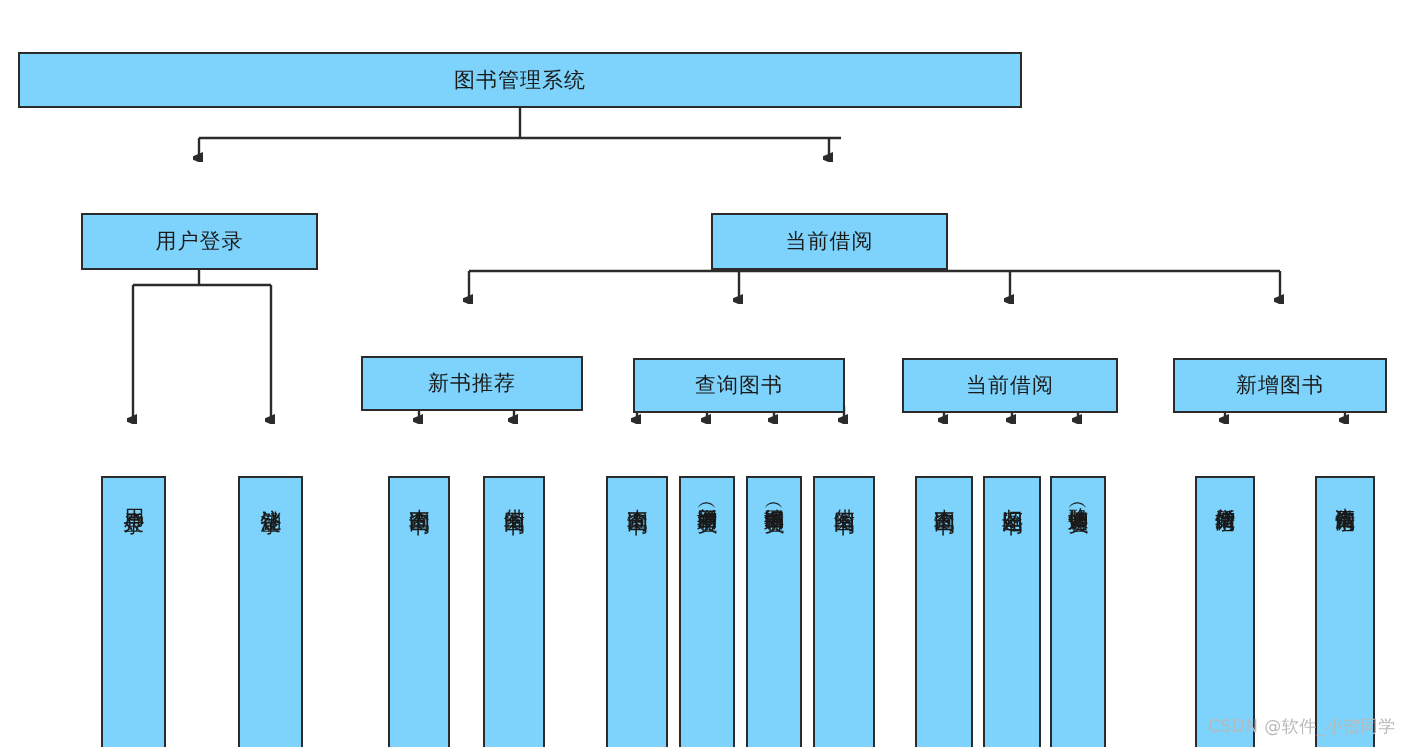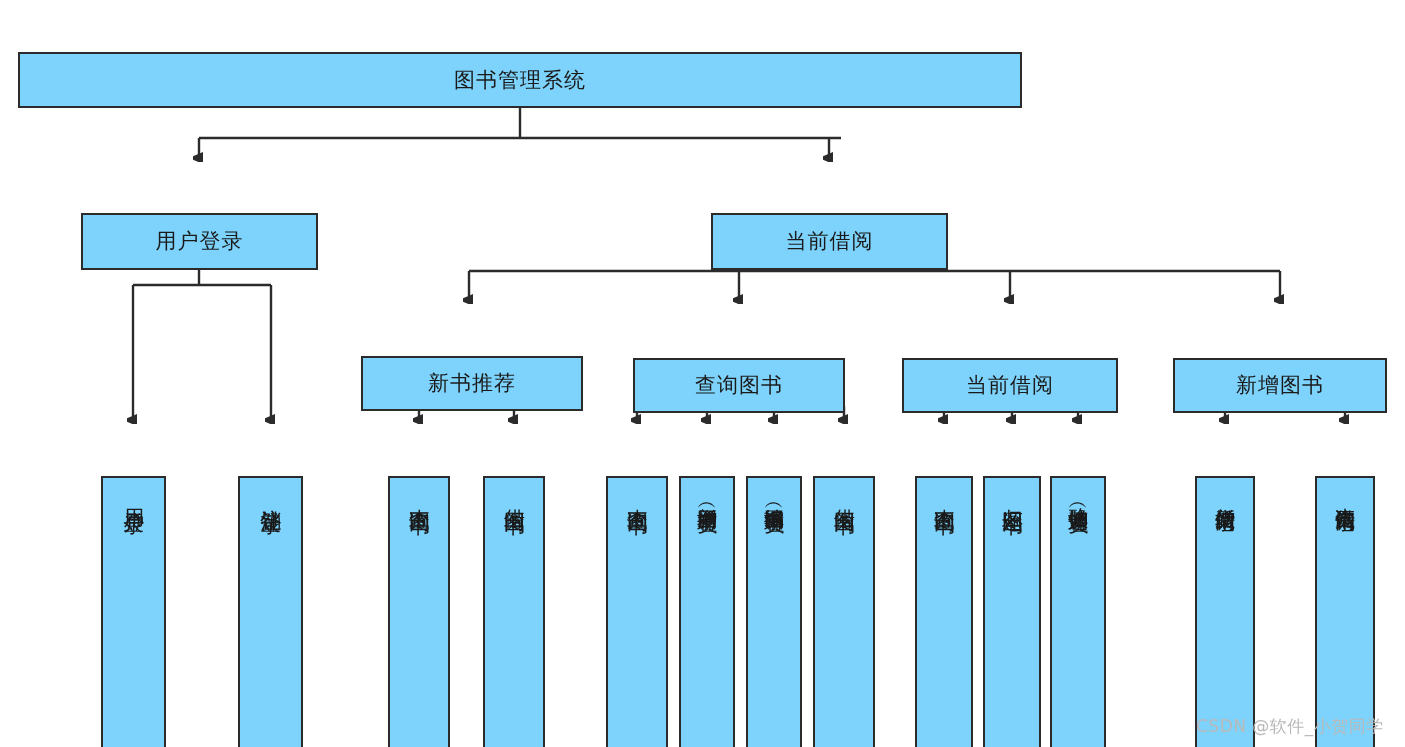--- a/index.html
+++ b/index.html
@@ -185,15 +185,15 @@
   <div class="node v tall" id="n-lf-10" style="left: 1050px; top: 436px; width: 56px; height: 299px;">
     <span class="label">确认归还（管理员）</span>
   </div>
   <div class="node v tall" id="n-lf-11" style="left: 1195px; top: 436px; width: 60px; height: 299px;">
     <span class="label">新增借阅记录</span>
   </div>
   <div class="node v tall" id="n-lf-12" style="left: 1315px; top: 436px; width: 60px; height: 299px;">
     <span class="label">查询借阅记录</span>
   </div>
 
-  <div class="watermark" style="left:1196px; top:715px;">CSDN @软件_小贺同学</div>
+  <div class="watermark" style="left:1196px; top:715px;padding-left:12px;">CSDN @软件_小贺同学</div>
 
 </div>
 
 </body></html>

